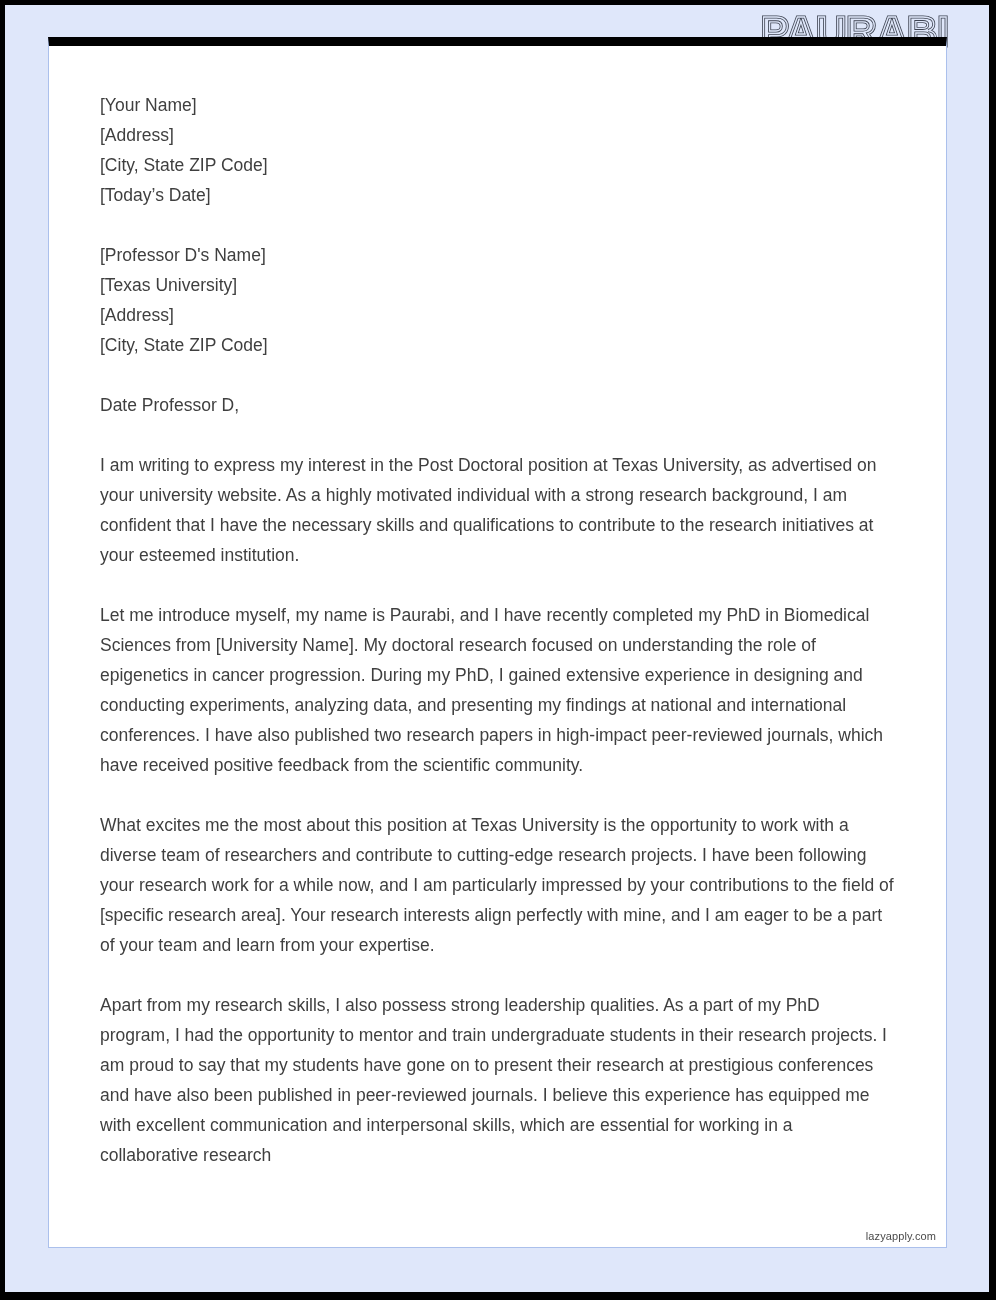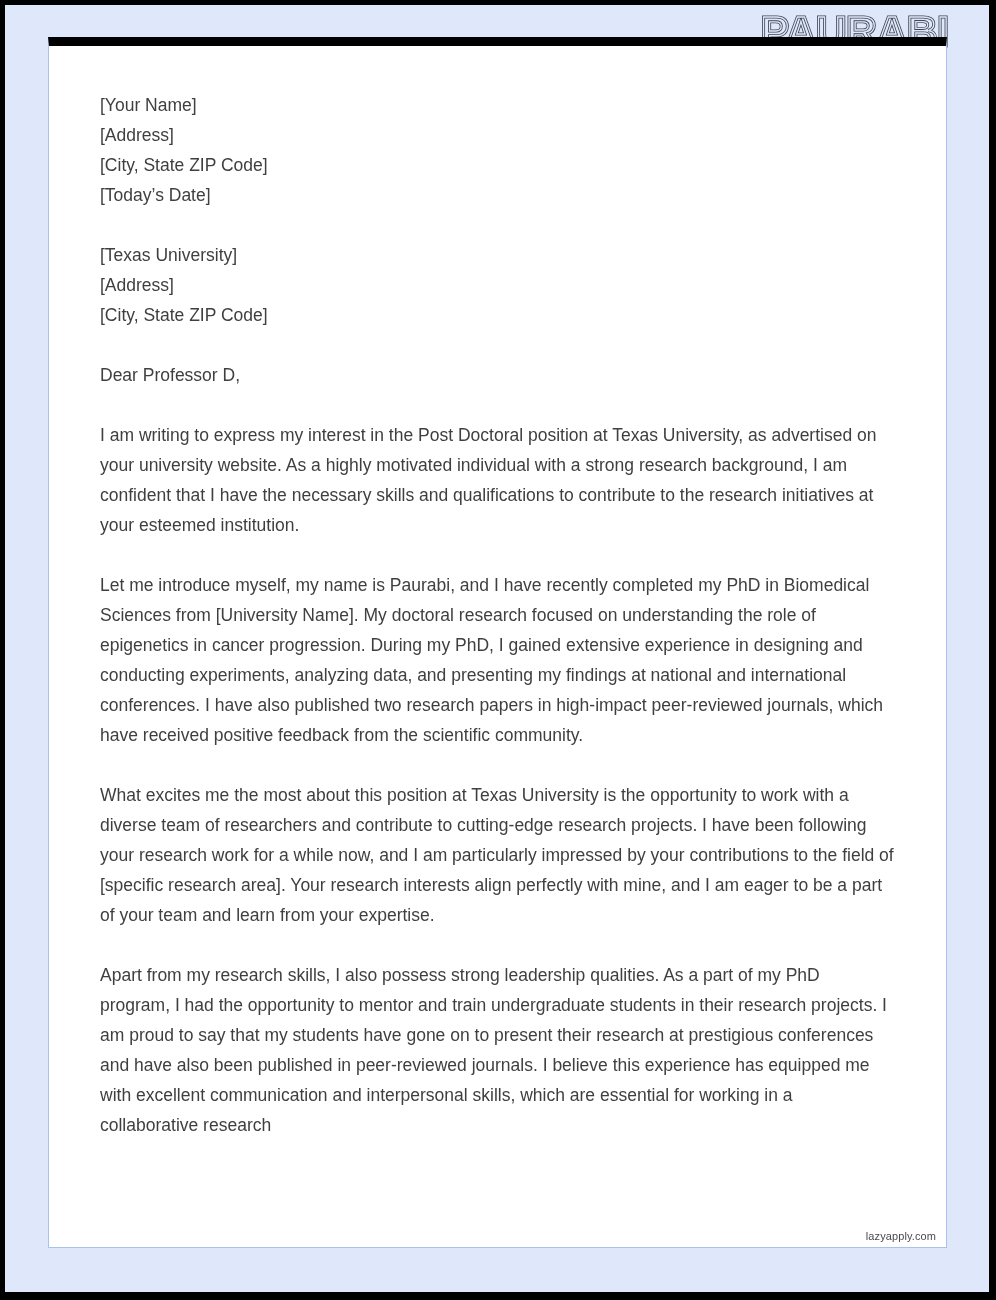--- a/index.html
+++ b/index.html
@@ -91,26 +91,27 @@
   <div class="page">
 
     <div class="block">
       <div class="addr-line">[Your Name]</div>
       <div class="addr-line">[Address]</div>
       <div class="addr-line">[City, State ZIP Code]</div>
       <div class="addr-line">[Today’s Date]</div>
     </div>
 
     <div class="block">
+      <div class="addr-line">[Professor D's Name]</div>
       <div class="addr-line">[Texas University]</div>
       <div class="addr-line">[Address]</div>
       <div class="addr-line">[City, State ZIP Code]</div>
     </div>
 
-    <p class="block">Dear Professor D,</p>
+    <p class="block">Date Professor D,</p>
 
     <p class="block">I am writing to express my interest in the Post Doctoral position at Texas University, as advertised on your university website. As a highly motivated individual with a strong research background, I am confident that I have the necessary skills and qualifications to contribute to the research initiatives at your esteemed institution.</p>
     <p class="block">Let me introduce myself, my name is Paurabi, and I have recently completed my PhD in Biomedical Sciences from [University Name]. My doctoral research focused on understanding the role of epigenetics in cancer progression. During my PhD, I gained extensive experience in designing and conducting experiments, analyzing data, and presenting my findings at national and international conferences. I have also published two research papers in high-impact peer-reviewed journals, which have received positive feedback from the scientific community.</p>
     <p class="block">What excites me the most about this position at Texas University is the opportunity to work with a diverse team of researchers and contribute to cutting-edge research projects. I have been following your research work for a while now, and I am particularly impressed by your contributions to the field of [specific research area]. Your research interests align perfectly with mine, and I am eager to be a part of your team and learn from your expertise.</p>
     <p class="block">Apart from my research skills, I also possess strong leadership qualities. As a part of my PhD program, I had the opportunity to mentor and train undergraduate students in their research projects. I am proud to say that my students have gone on to present their research at prestigious conferences and have also been published in peer-reviewed journals. I believe this experience has equipped me with excellent communication and interpersonal skills, which are essential for working in a collaborative research</p>
 
     <div class="watermark">lazyapply.com</div>
   </div>
 
 </div>

